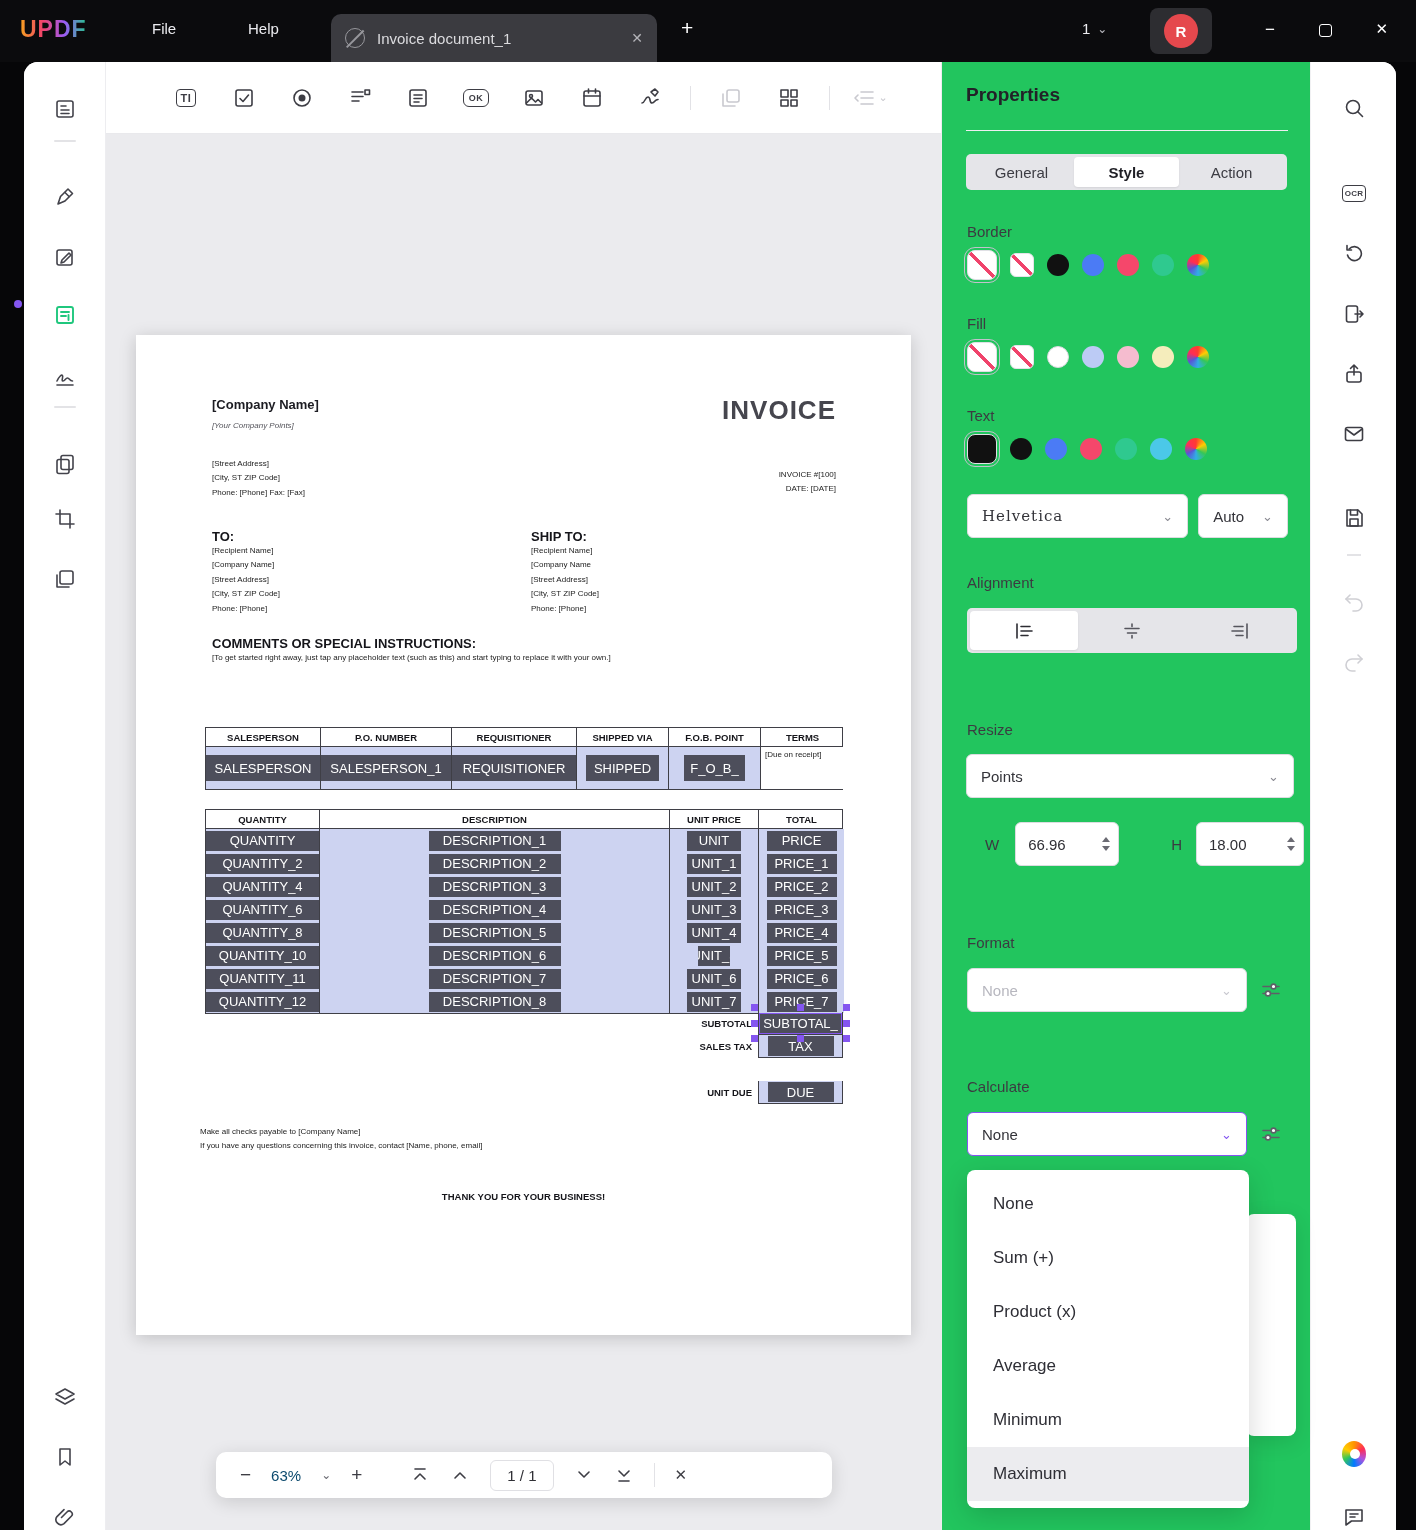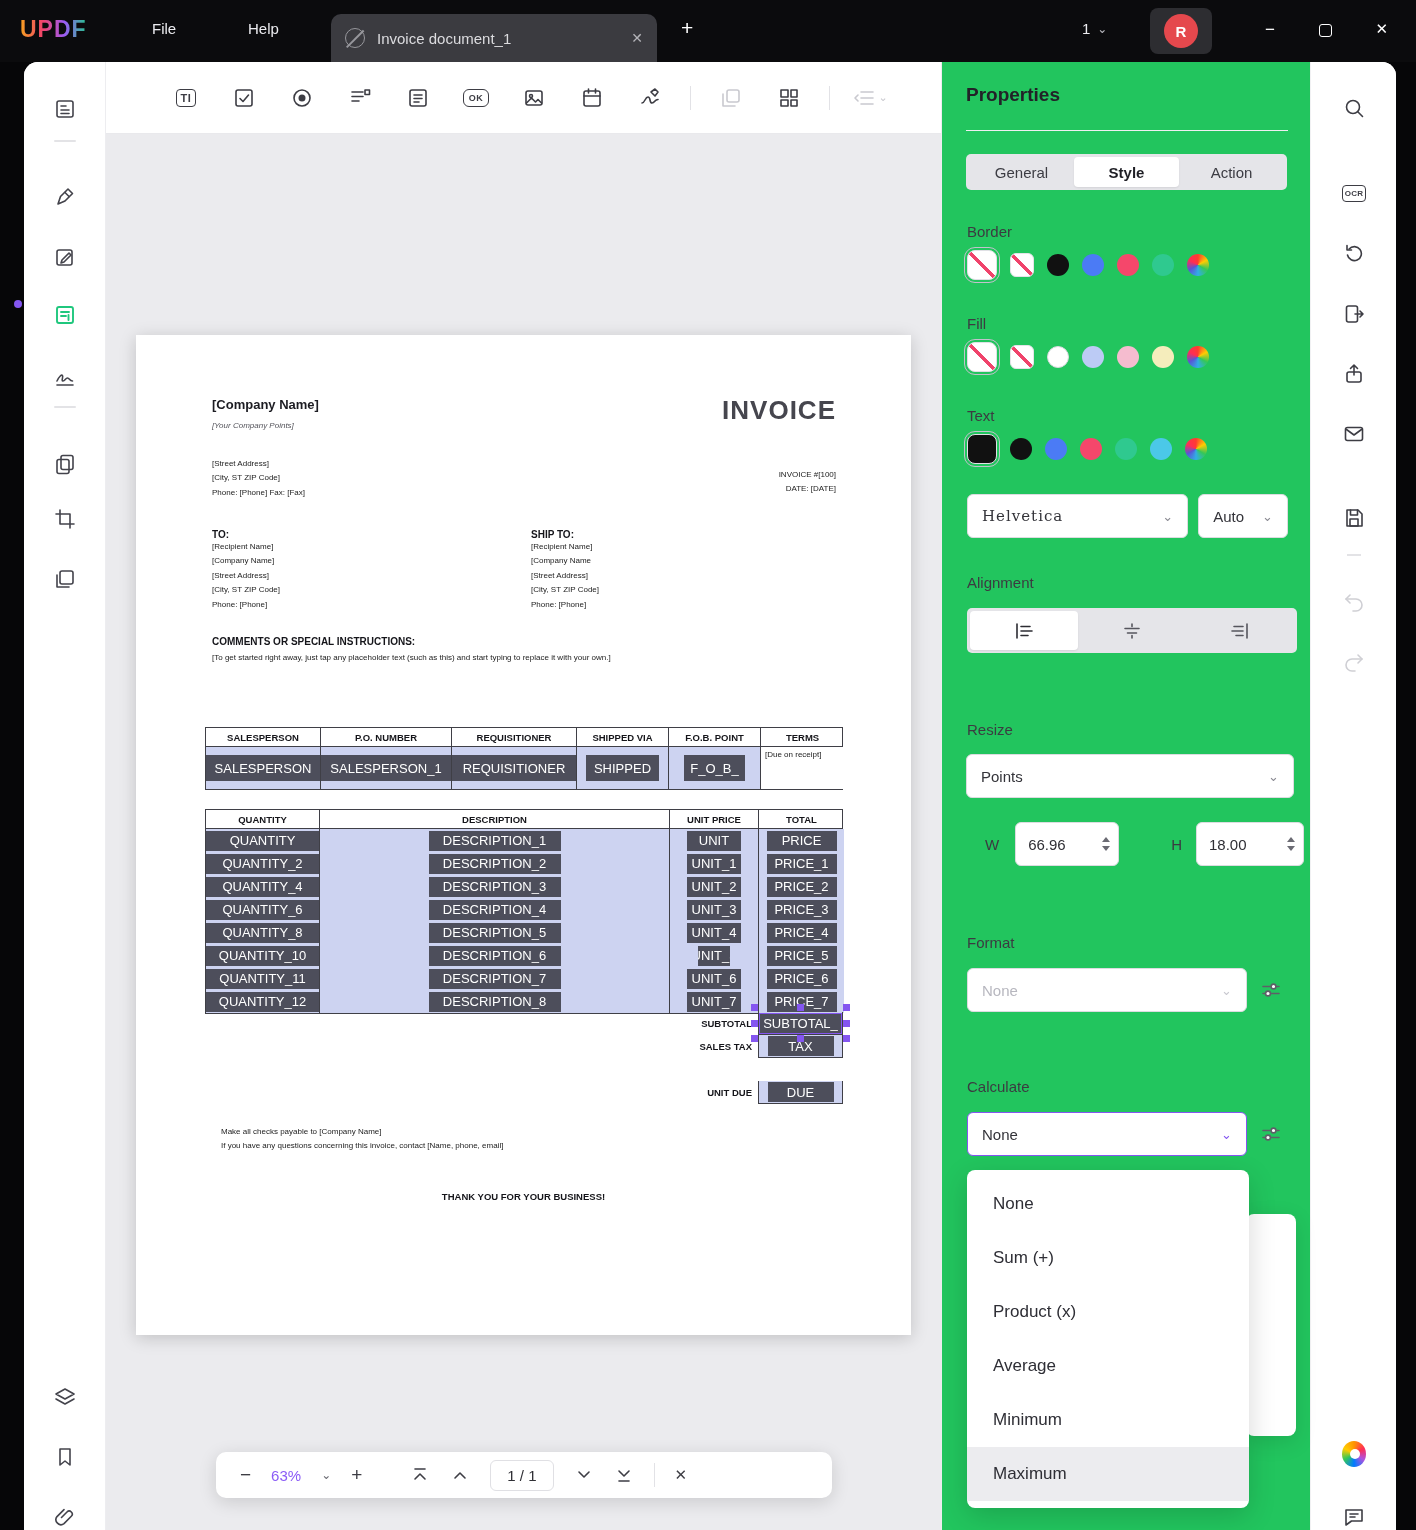--- a/index.html
+++ b/index.html
@@ -52,21 +52,21 @@
   .boxed.okb{font-size:9px;padding:3px 5px;border-radius:6px;}
   .caret-sm{font-size:11px;margin-left:2px;}
 
   .docarea{position:absolute;left:0;right:0;top:72px;bottom:0;background:#ebebee;}
   .page{position:absolute;left:30px;top:201px;width:775px;height:1000px;background:#fff;box-shadow:0 3px 16px rgba(0,0,0,.18);}
   .abs{position:absolute;}
   .inv-co{font-size:13px;font-weight:700;color:#1c1c22;}
   .inv-slogan{font-size:8px;font-style:italic;color:#55555c;}
   .inv-title{font-size:26px;font-weight:600;color:#46464e;letter-spacing:1px;}
   .small8{font-size:8px;color:#222;line-height:14.4px;}
-  .lbl-b{font-size:10px;font-weight:700;color:#15151a;}
+  .lbl-b{font-size:13px;font-weight:700;color:#15151a;}
   .t-wrap{position:absolute;left:69px;width:638px;border:1px solid #3f3f46;}
   .hrow,.drow{display:grid;}
   .t1 .hrow,.t1 .drow{grid-template-columns:115px 131px 125px 92px 92px 83px;}
   .t2 .hrow,.t2row{grid-template-columns:114px 350px 89px 85px;}
   .hrow{height:19px;border-bottom:1px solid #3f3f46;}
   .hcell{font-size:9.5px;font-weight:700;color:#15151a;display:flex;align-items:center;justify-content:center;border-right:1px solid #3f3f46;}
   .hcell:last-child,.dcell:last-child{border-right:none;}
   .t1 .drow{height:42px;}
   .t2row{display:grid;height:23px;}
   .dcell{border-right:1px solid #3f3f46;background:var(--cell);display:flex;align-items:center;justify-content:center;overflow:hidden;}
@@ -80,21 +80,21 @@
   .hd{position:absolute;width:7px;height:7px;background:var(--accent);z-index:4;}
   .hd.tl{left:-8px;top:-8px;} .hd.tm{left:50%;margin-left:-3.5px;top:-8px;} .hd.tr{right:-8px;top:-8px;}
   .hd.ml{left:-8px;top:50%;margin-top:-3.5px;} .hd.mr{right:-8px;top:50%;margin-top:-3.5px;}
   .hd.bl{left:-8px;bottom:-8px;} .hd.bm{left:50%;margin-left:-3.5px;bottom:-8px;} .hd.br{right:-8px;bottom:-8px;}
   .thanks{left:0;right:0;text-align:center;font-size:9.5px;font-weight:700;color:#15151a;}
 
   
   .zoombar{position:absolute;left:110px;top:1318px;width:616px;height:46px;background:#fff;border-radius:10px;
            box-shadow:0 4px 18px rgba(0,0,0,.14);display:flex;align-items:center;padding:0 24px;gap:20px;color:#3d3d44;}
   .z-glyph{font-size:19px;color:#3d3d44;cursor:pointer;}
-  .z-zoom{font-size:15px;color:#8b5cf6;}
+  .z-zoom{font-size:15px;color:#0c4a6e;}
   .z-caret{font-size:12px;color:#6a6a72;cursor:pointer;}
   .pagebox{border:1px solid #e0e0e4;border-radius:6px;padding:6px 16px;font-size:15px;color:#2f2f35;}
   .z-sp{flex:0 0 8px;}
 
   
   .props{position:absolute;left:917px;top:0;width:369px;height:100%;background:#22c55e;border-left:1px solid #ededf0;}
   .p-title{position:absolute;left:24px;top:22px;font-size:19px;font-weight:700;color:#222228;}
   .p-hr{position:absolute;left:24px;right:22px;top:68px;height:1px;background:#efeff2;}
   .p-abs{position:absolute;left:24px;right:24px;}
   .tabs{position:absolute;left:24px;top:92px;width:321px;height:36px;background:#e5e5e9;border-radius:5px;display:flex;padding:3px;}
@@ -531,21 +531,21 @@
               <div class="ffield" style="width:66px">TAX</div>
             </div>
         </div>
         <div class="sumrow" style="top:746px">
           <div class="sumlabel">UNIT DUE</div>
           <div class="sumcell">
               <div class="ffield" style="width:66px">DUE</div>
             </div>
         </div>
 
-        <div class="abs small8" style="left:85px;top:790px">
+        <div class="abs small8" style="left:64px;top:790px">
           <div>Make all checks payable to [Company Name]</div>
             <div>If you have any questions concerning this invoice, contact [Name, phone, email]</div>
         </div>
         <div class="abs thanks" style="top:856px">THANK YOU FOR YOUR BUSINESS!</div>
       </div>
 
       <div class="zoombar">
         <span class="z-glyph">−</span>
         <span class="z-zoom">63%</span>
         <span class="z-caret">⌄</span>

